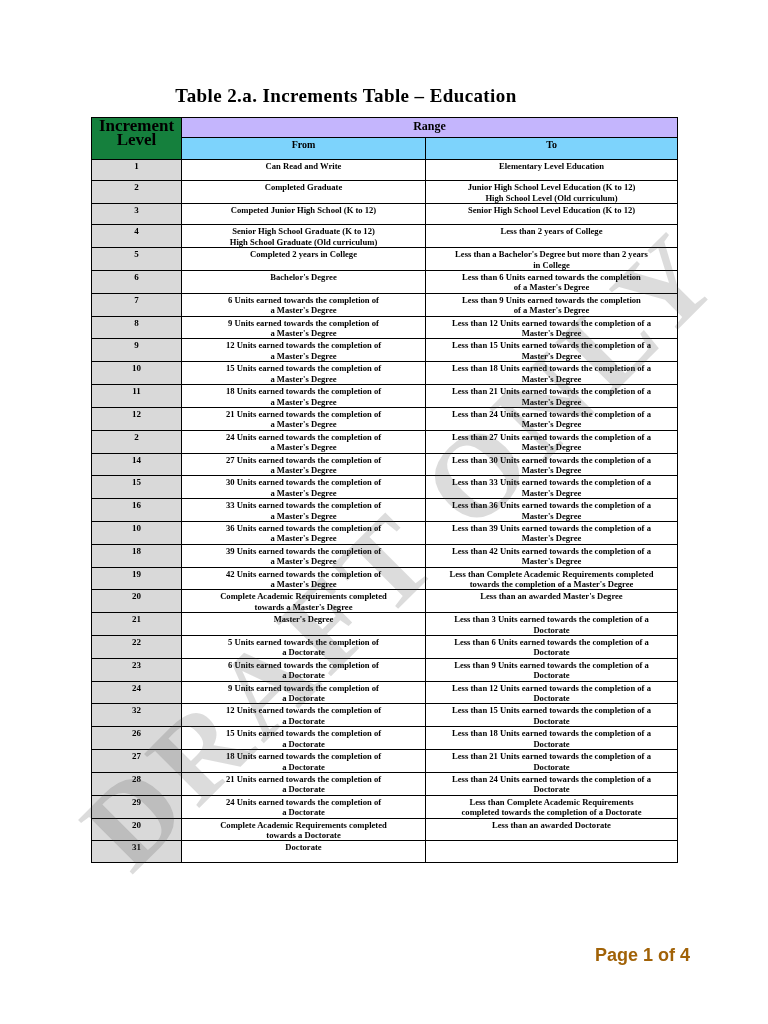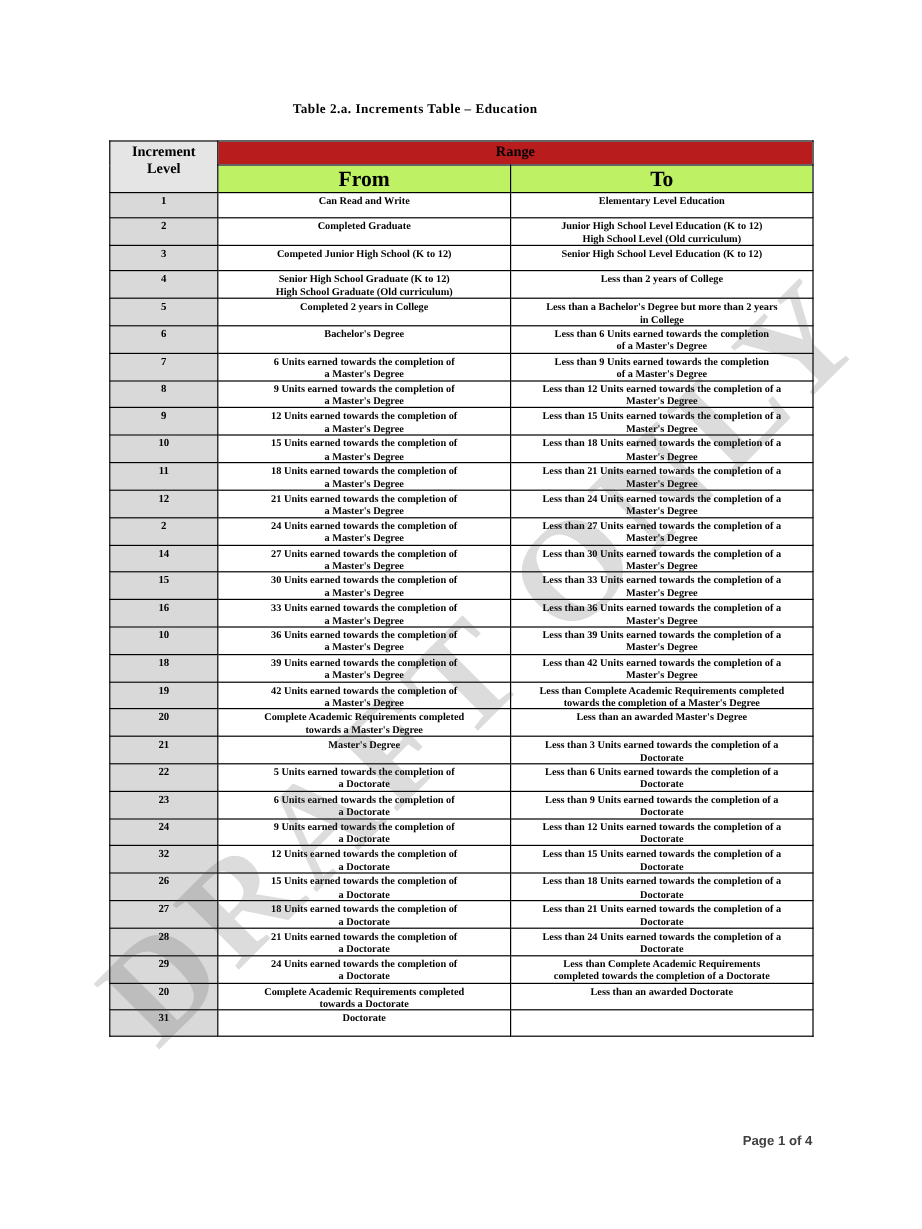--- a/index.html
+++ b/index.html
@@ -11,21 +11,21 @@
     font-family: "Liberation Serif", serif;
     overflow: hidden;
     margin: 0 auto;
   }
   .doc-title {
     position: absolute;
     top: 85px;
     left: 0;
     width: 692px;
     text-align: center;
-    font-size: 11px;
+    font-size: 19px;
     font-weight: bold;
     letter-spacing: 0.4px;
     color: #000;
   }
   table.increments {
     position: absolute;
     left: 91px;
     top: 117px;
     width: 586px;
     border-collapse: collapse;
@@ -36,38 +36,38 @@
   table.increments col.c-to    { width: 252px; }
   table.increments th, table.increments td {
     border: 1.5px solid #000;
     padding: 1px 3px 0 3px;
     text-align: center;
     vertical-align: top;
     color: #000;
     overflow: hidden;
   }
   th.h-level {
-    background: #e5e5e5;
-    font-size: 12px;
+    background: #15803d;
+    font-size: 17px;
     font-weight: bold;
     line-height: 14px;
     white-space: pre-line;
     vertical-align: top;
     padding-top: 3px;
   }
   th.h-range {
-    background: #b91c1c;
+    background: #c4b5fd;
     font-size: 12px;
     font-weight: bold;
     height: 18px;
     vertical-align: top;
   }
   th.h-sub {
-    background: #bef264;
-    font-size: 18px;
+    background: #7dd3fc;
+    font-size: 10px;
     font-weight: bold;
     height: 20px;
     vertical-align: top;
   }
   td.level {
     background: #d9d9d9;
     font-size: 9px;
     font-weight: bold;
     line-height: 10px;
     padding-top: 2px;
@@ -91,25 +91,25 @@
     font-weight: bold;
     letter-spacing: 8px;
     color: rgba(60, 60, 60, 0.18);
     white-space: nowrap;
     pointer-events: none;
     z-index: 5;
   }
   .page-footer {
     position: absolute;
     top: 945px;
-    right: 91px;
+    right: 78px;
     font-family: "Liberation Sans", sans-serif;
-    font-size: 11px;
-    font-weight: bold;
-    color: #404040;
+    font-size: 18px;
+    font-weight: bold;
+    color: #a16207;
   }
 </style>
 </head>
 <body>
 
 <div class="page">
 
   <div class="doc-title">Table 2.a. Increments Table – Education</div>
 
   <table class="increments">

